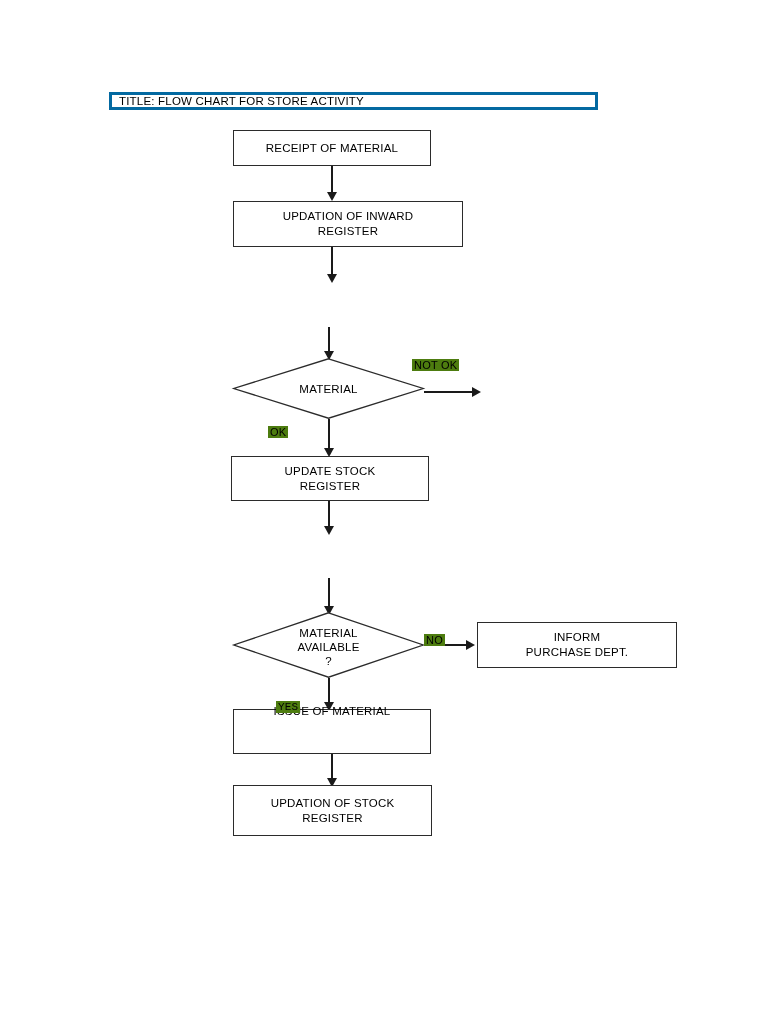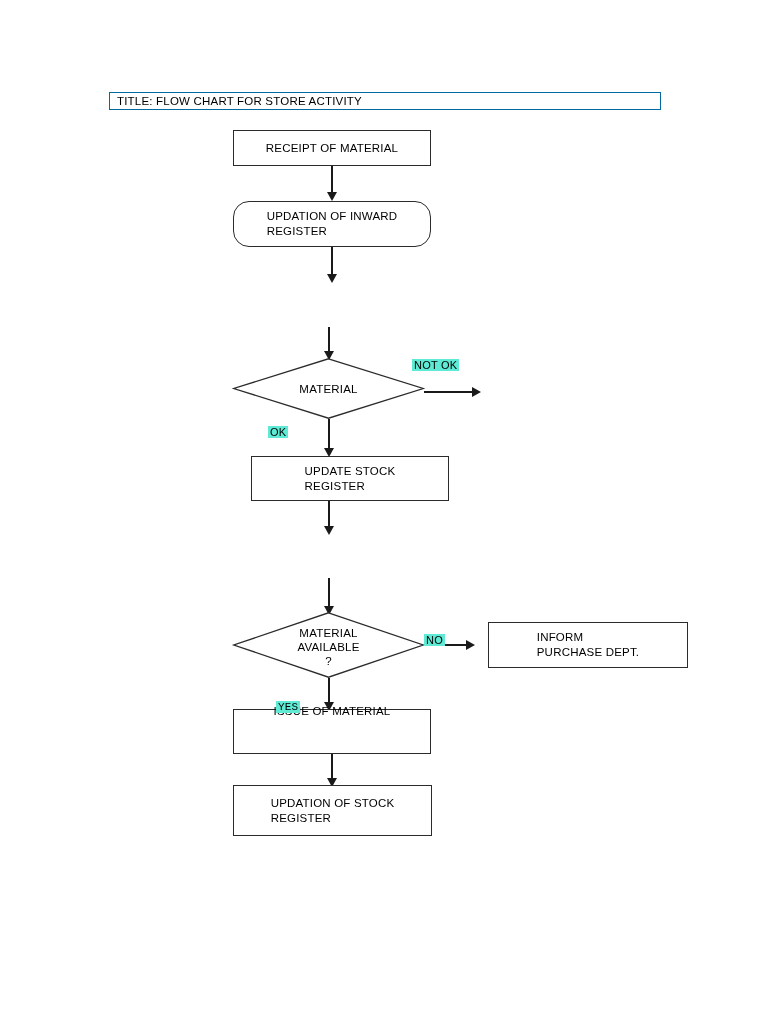--- a/index.html
+++ b/index.html
@@ -21,23 +21,23 @@
     left: 0; top: 0;
     width: 768px;
     height: 1024px;
   }
 
   
   .title-bar {
     position: absolute;
     left: 109px;
     top: 92px;
-    width: 552px;
+    width: 489px;
     height: 18px;
-    border: 1px solid #0369a1;
+    border: 3px solid #0369a1;
     background: #ffffff;
     box-sizing: border-box;
   }
   .title-text {
     position: absolute;
     left: 7px;
     top: 50%;
     transform: translateY(-50%);
     font-size: 11.5px;
     letter-spacing: 0.2px;
@@ -46,21 +46,21 @@
 
   
   .node {
     position: absolute;
     box-sizing: border-box;
     border: 1px solid #2b2b2b;
     background: #ffffff;
     display: flex;
     align-items: center;
     justify-content: center;
-    text-align: left;
+    text-align: center;
     font-size: 11.5px;
     line-height: 15px;
     letter-spacing: 0.2px;
     z-index: 3;
   }
   .node .label {
     white-space: pre-line;
     padding: 0 4px;
   }
 
@@ -125,21 +125,21 @@
     border-top: 5px solid transparent;
     border-bottom: 5px solid transparent;
     border-left: 9px solid #1a1a1a;
   }
 
   
   .edge-label {
     position: absolute;
     font-size: 11px;
     letter-spacing: 0.2px;
-    background: #5eead4;
+    background: #4d7c0f;
     padding: 0 2px;
     white-space: nowrap;
     z-index: 6;
   }
 </style>
 </head>
 <body>
 
 <div id="canvas">
 
@@ -147,21 +147,21 @@
     <span class="title-text">TITLE: FLOW CHART FOR STORE ACTIVITY</span>
   </div>
 
   <div class="node" style="left:233px; top:130px; width:198px; height:36px;">
     <span class="label">RECEIPT OF MATERIAL</span>
   </div>
 
   <div class="conn v" style="left:331px; top:166px; height:30px;"></div>
   <div class="arrow-down" style="left:327px; top:192px;"></div>
 
-  <div class="node" style="left:233px; top:201px; width:198px; height:46px;border-radius:16px;">
+  <div class="node" style="left:233px; top:201px; width:230px; height:46px;">
     <span class="label">UPDATION OF INWARD
 REGISTER</span>
   </div>
 
   <div class="conn v" style="left:331px; top:247px; height:34px;"></div>
   <div class="arrow-down" style="left:327px; top:274px;"></div>
 
 
   <div class="conn v" style="left:328px; top:327px; height:32px;"></div>
   <div class="arrow-down" style="left:324px; top:351px;"></div>
@@ -175,21 +175,21 @@
 
   <div class="conn h" style="left:424px; top:391px; width:52px;"></div>
   <div class="arrow-right" style="left:472px; top:387px;"></div>
   <span class="edge-label" style="left:412px; top:359px;">NOT OK</span>
 
 
   <div class="conn v" style="left:328px; top:419px; height:36px;"></div>
   <div class="arrow-down" style="left:324px; top:448px;"></div>
   <span class="edge-label" style="left:268px; top:426px;">OK</span>
 
-  <div class="node" style="left:231px; top:456px; width:198px; height:45px;margin-left:20px;">
+  <div class="node" style="left:231px; top:456px; width:198px; height:45px;">
     <span class="label">UPDATE STOCK
 REGISTER</span>
   </div>
 
   <div class="conn v" style="left:328px; top:501px; height:32px;"></div>
   <div class="arrow-down" style="left:324px; top:526px;"></div>
 
 
   <div class="conn v" style="left:328px; top:578px; height:36px;"></div>
   <div class="arrow-down" style="left:324px; top:606px;"></div>
@@ -200,21 +200,21 @@
     </svg>
     <span class="label" style="align-items:center; padding-top:2px;">MATERIAL
 AVAILABLE
 ?</span>
   </div>
 
   <div class="conn h" style="left:444px; top:644px; width:25px;"></div>
   <div class="arrow-right" style="left:466px; top:640px;"></div>
   <span class="edge-label" style="left:424px; top:634px;">NO</span>
 
-  <div class="node" style="left:477px; top:622px; width:200px; height:46px;margin-left:11px;">
+  <div class="node" style="left:477px; top:622px; width:200px; height:46px;">
     <span class="label">INFORM
 PURCHASE DEPT.</span>
   </div>
 
   <div class="conn v" style="left:328px; top:678px; height:34px;"></div>
   <div class="arrow-down" style="left:324px; top:702px;"></div>
 
   <div class="node text-top" style="left:233px; top:709px; width:198px; height:45px;">
     <span class="label">ISSUE OF MATERIAL</span>
   </div>

